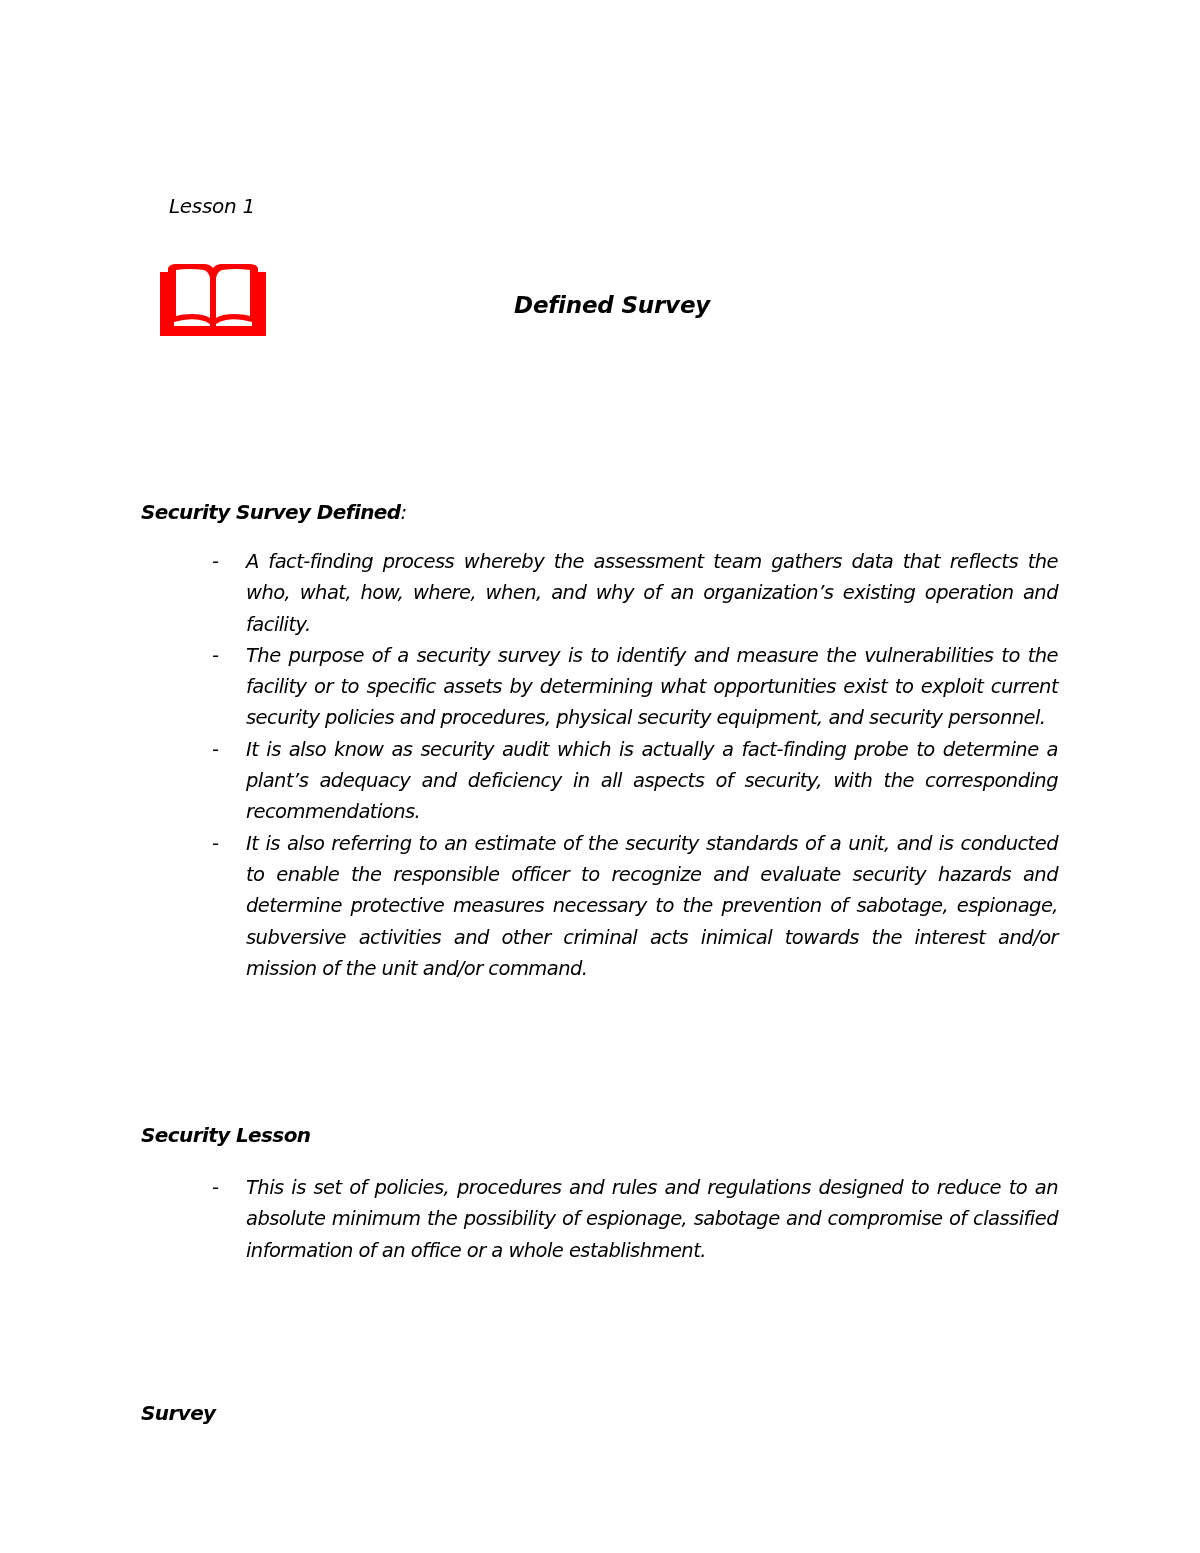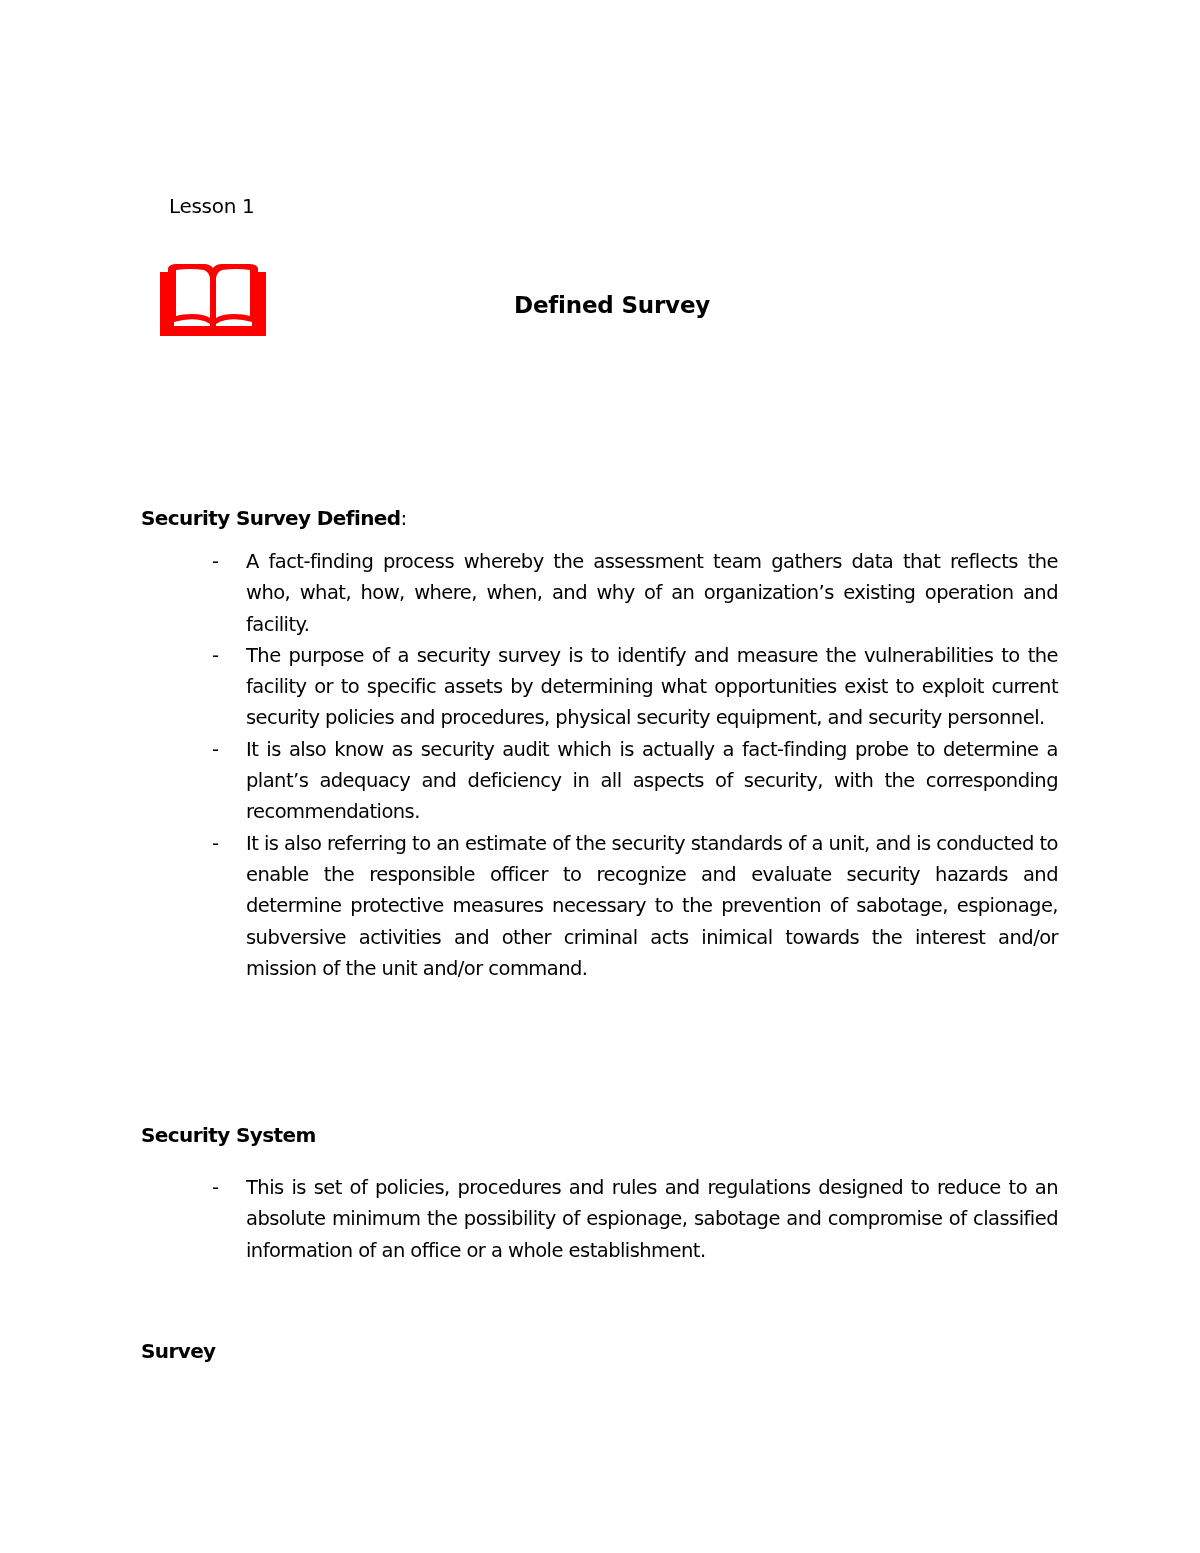--- a/index.html
+++ b/index.html
@@ -14,20 +14,21 @@
       overflow: hidden;
       font-family: "DejaVu Sans", sans-serif;
       color: #000000;
     }
     .page {
       position: absolute;
       left: 0; top: 0;
       width: 1200px;
       height: 1553px;
       background: #ffffff;
+      font-style: italic;
     }
     .lesson-label {
       position: absolute;
       left: 169px;
       top: 192px;
       font-size: 20px;
       letter-spacing: -0.3px;
       line-height: 28px;
     }
     .book-icon {
@@ -97,45 +98,45 @@
 
       <path d="M90 6 Q76 4 62 6 Q57 8 56 14 L56 54 Q62 50 74 50 Q84 50 90 52 Z" fill="#ffffff"></path>
 
       <path d="M14 58 Q28 54 40 56 Q46 57 50 60 L50 62 L14 62 Z" fill="#ffffff"></path>
       <path d="M92 58 Q78 54 66 56 Q60 57 56 60 L56 62 L92 62 Z" fill="#ffffff"></path>
     </svg>
   </div>
 
   <div class="doc-title">Defined Survey</div>
 
-  <div class="section-heading" style="top:498px;margin-top:6px;"><span>Security Survey Defined</span><span class="colon">:</span></div>
+  <div class="section-heading" style="top:498px;"><span>Security Survey Defined</span><span class="colon">:</span></div>
 
   <ul class="bullet-list" style="top:546px;">
     <li class="bullet-item">
       <span class="bullet-dash">-</span>
       <span>A fact-finding process whereby the assessment team gathers data that reflects the who, what, how, where, when, and why of an organization’s existing operation and facility.</span>
     </li>
     <li class="bullet-item">
       <span class="bullet-dash">-</span>
       <span>The purpose of a security survey is to identify and measure the vulnerabilities to the facility or to specific assets by determining what opportunities exist to exploit current security policies and procedures, physical security equipment, and security personnel.</span>
     </li>
     <li class="bullet-item">
       <span class="bullet-dash">-</span>
       <span>It is also know as security audit which is actually a fact-finding probe to determine a plant’s adequacy and deficiency in all aspects of security, with the corresponding recommendations.</span>
     </li>
     <li class="bullet-item">
       <span class="bullet-dash">-</span>
       <span>It is also referring to an estimate of the security standards of a unit, and is conducted to enable the responsible officer to recognize and evaluate security hazards and determine protective measures necessary to the prevention of sabotage, espionage, subversive activities and other criminal acts inimical towards the interest and/or mission of the unit and/or command.</span>
     </li>
   </ul>
 
-  <div class="section-heading" style="top:1121px;"><span>Security System</span></div>
+  <div class="section-heading" style="top:1121px;"><span>Security Lesson</span></div>
 
   <ul class="bullet-list" style="top:1172px;">
     <li class="bullet-item">
       <span class="bullet-dash">-</span>
       <span>This is set of policies, procedures and rules and regulations designed to reduce to an absolute minimum the possibility of espionage, sabotage and compromise of classified information of an office or a whole establishment.</span>
     </li>
   </ul>
 
-  <div class="section-heading" style="top:1337px;text-align:right;"><span>Survey</span></div>
+  <div class="section-heading" style="top:1399px;text-align:right;"><span>Survey</span></div>
 
 </div>
 
 </body></html>

